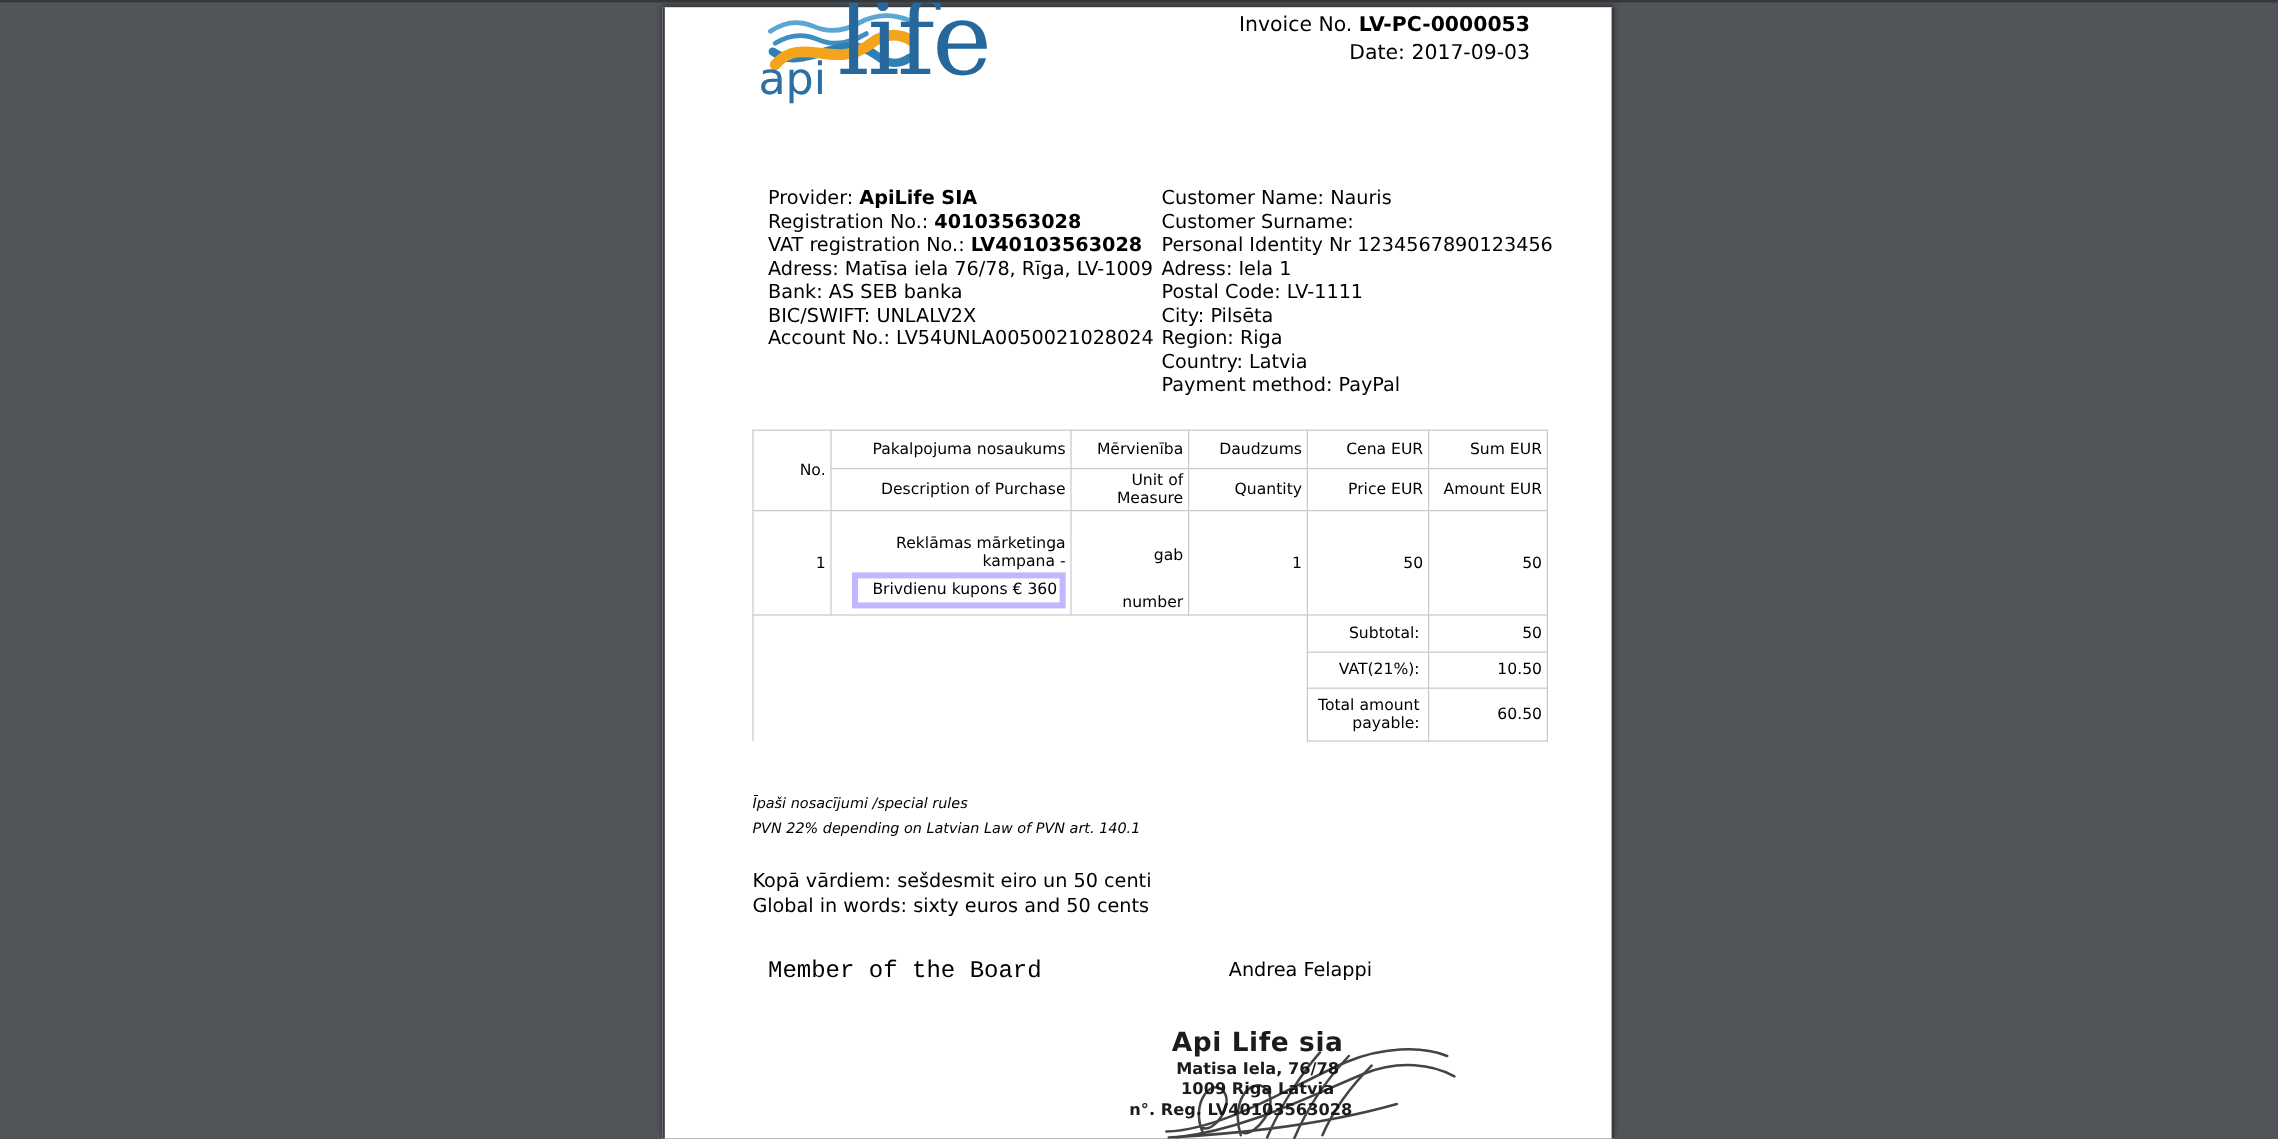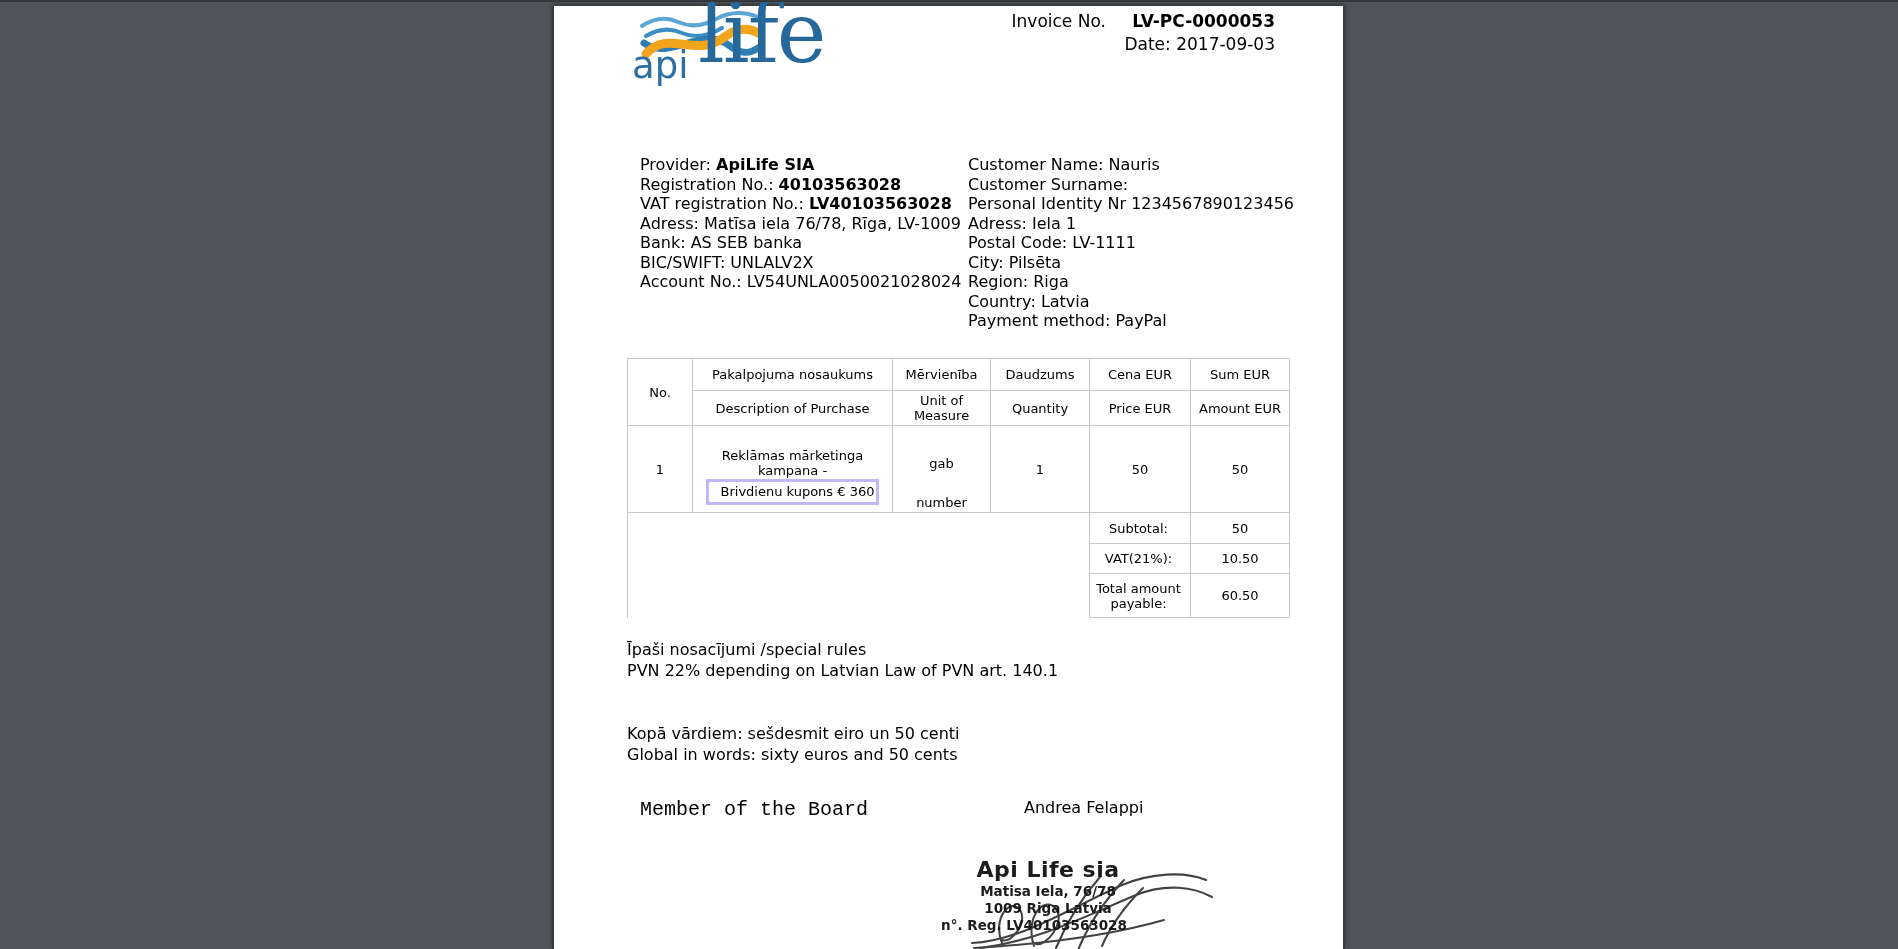--- a/index.html
+++ b/index.html
@@ -25,49 +25,49 @@
     font-size:37px; color:#2b6fa3; letter-spacing:0px;
   }
   .logo-life {
     position:absolute; left:66px; top:-24px;
     font-family:"DejaVu Serif","Liberation Serif",serif;
     font-size:84px; color:#26689b; letter-spacing:-2px;
   }
 
   
   .invoice-meta { position:absolute; right:68px; top:4px; text-align:right; font-size:17px; line-height:23px; }
-  .invoice-meta b { font-weight:bold;margin-left:21px; }
+  .invoice-meta b { font-weight:bold; }
 
   
   .party { position:absolute; top:149px; font-size:16px; line-height:19.5px; }
   .party.provider { left:86px; }
   .party.customer { left:414px; }
   .party b { font-weight:bold; }
 
   
   .items { position:absolute; left:73px; top:352px; border-collapse:collapse; table-layout:fixed; font-size:13px; }
-  .items td, .items th { border:1px solid #c9c9c9; font-weight:normal; text-align:center; vertical-align:middle; padding:2px 4px; }
+  .items td, .items th { border:1px solid #c9c9c9; font-weight:normal; text-align:right; vertical-align:middle; padding:2px 4px; }
   .items .h1 td { height:32px; }
   .items .h2 td { height:28px; line-height:15px; }
   .items .item-row td { height:77px; }
   .desc-line1 { display:block; line-height:15px; margin-top:14px; }
   .red-box {
-    display:inline-block; border:3px solid #c4b5fd; padding:2px 2px 3px 12px; margin-top:1px; line-height:15px;
+    display:inline-block; border:5px solid #c4b5fd; padding:2px 2px 3px 12px; margin-top:1px; line-height:15px;
   }
   .unit-cell { vertical-align:top; }
   .unit-top { display:block; margin-top:28px; }
   .unit-bottom { display:block; margin-top:24px; }
   .totals-spacer { border:none !important; border-left:1px solid #c9c9c9 !important; }
   .total-label { text-align:right; padding-right:7px !important; height:31px;margin-top:14px; }
   .total-value { height:31px; }
   tr.t2 .total-label, tr.t2 .total-value { height:30px; }
   tr.t3 .total-label, tr.t3 .total-value { height:44px; line-height:15px; }
 
   
-  .notes { position:absolute; left:73px; top:633px; font-size:16px; line-height:21.3px; }
+  .notes { position:absolute; left:73px; top:653px; font-size:12px; line-height:21.3px;font-style:italic; }
   .in-words { position:absolute; left:73px; top:717px; font-size:16px; line-height:21.3px; }
 
   
   .signoff-left  { position:absolute; left:86px;  top:792px; font-size:20px;font-family:Liberation Mono, monospace; }
   .signoff-right { position:absolute; left:470px; top:792px; font-size:16px; }
 
   
   .stamp { position:absolute; left:364px; top:851px; width:260px; text-align:center; color:#1c1c1c; }
   .stamp-company { font-size:22px; font-weight:bold; letter-spacing:0.5px; line-height:26px; }
   .stamp-line { font-size:13.5px; font-weight:bold; line-height:17px; }

